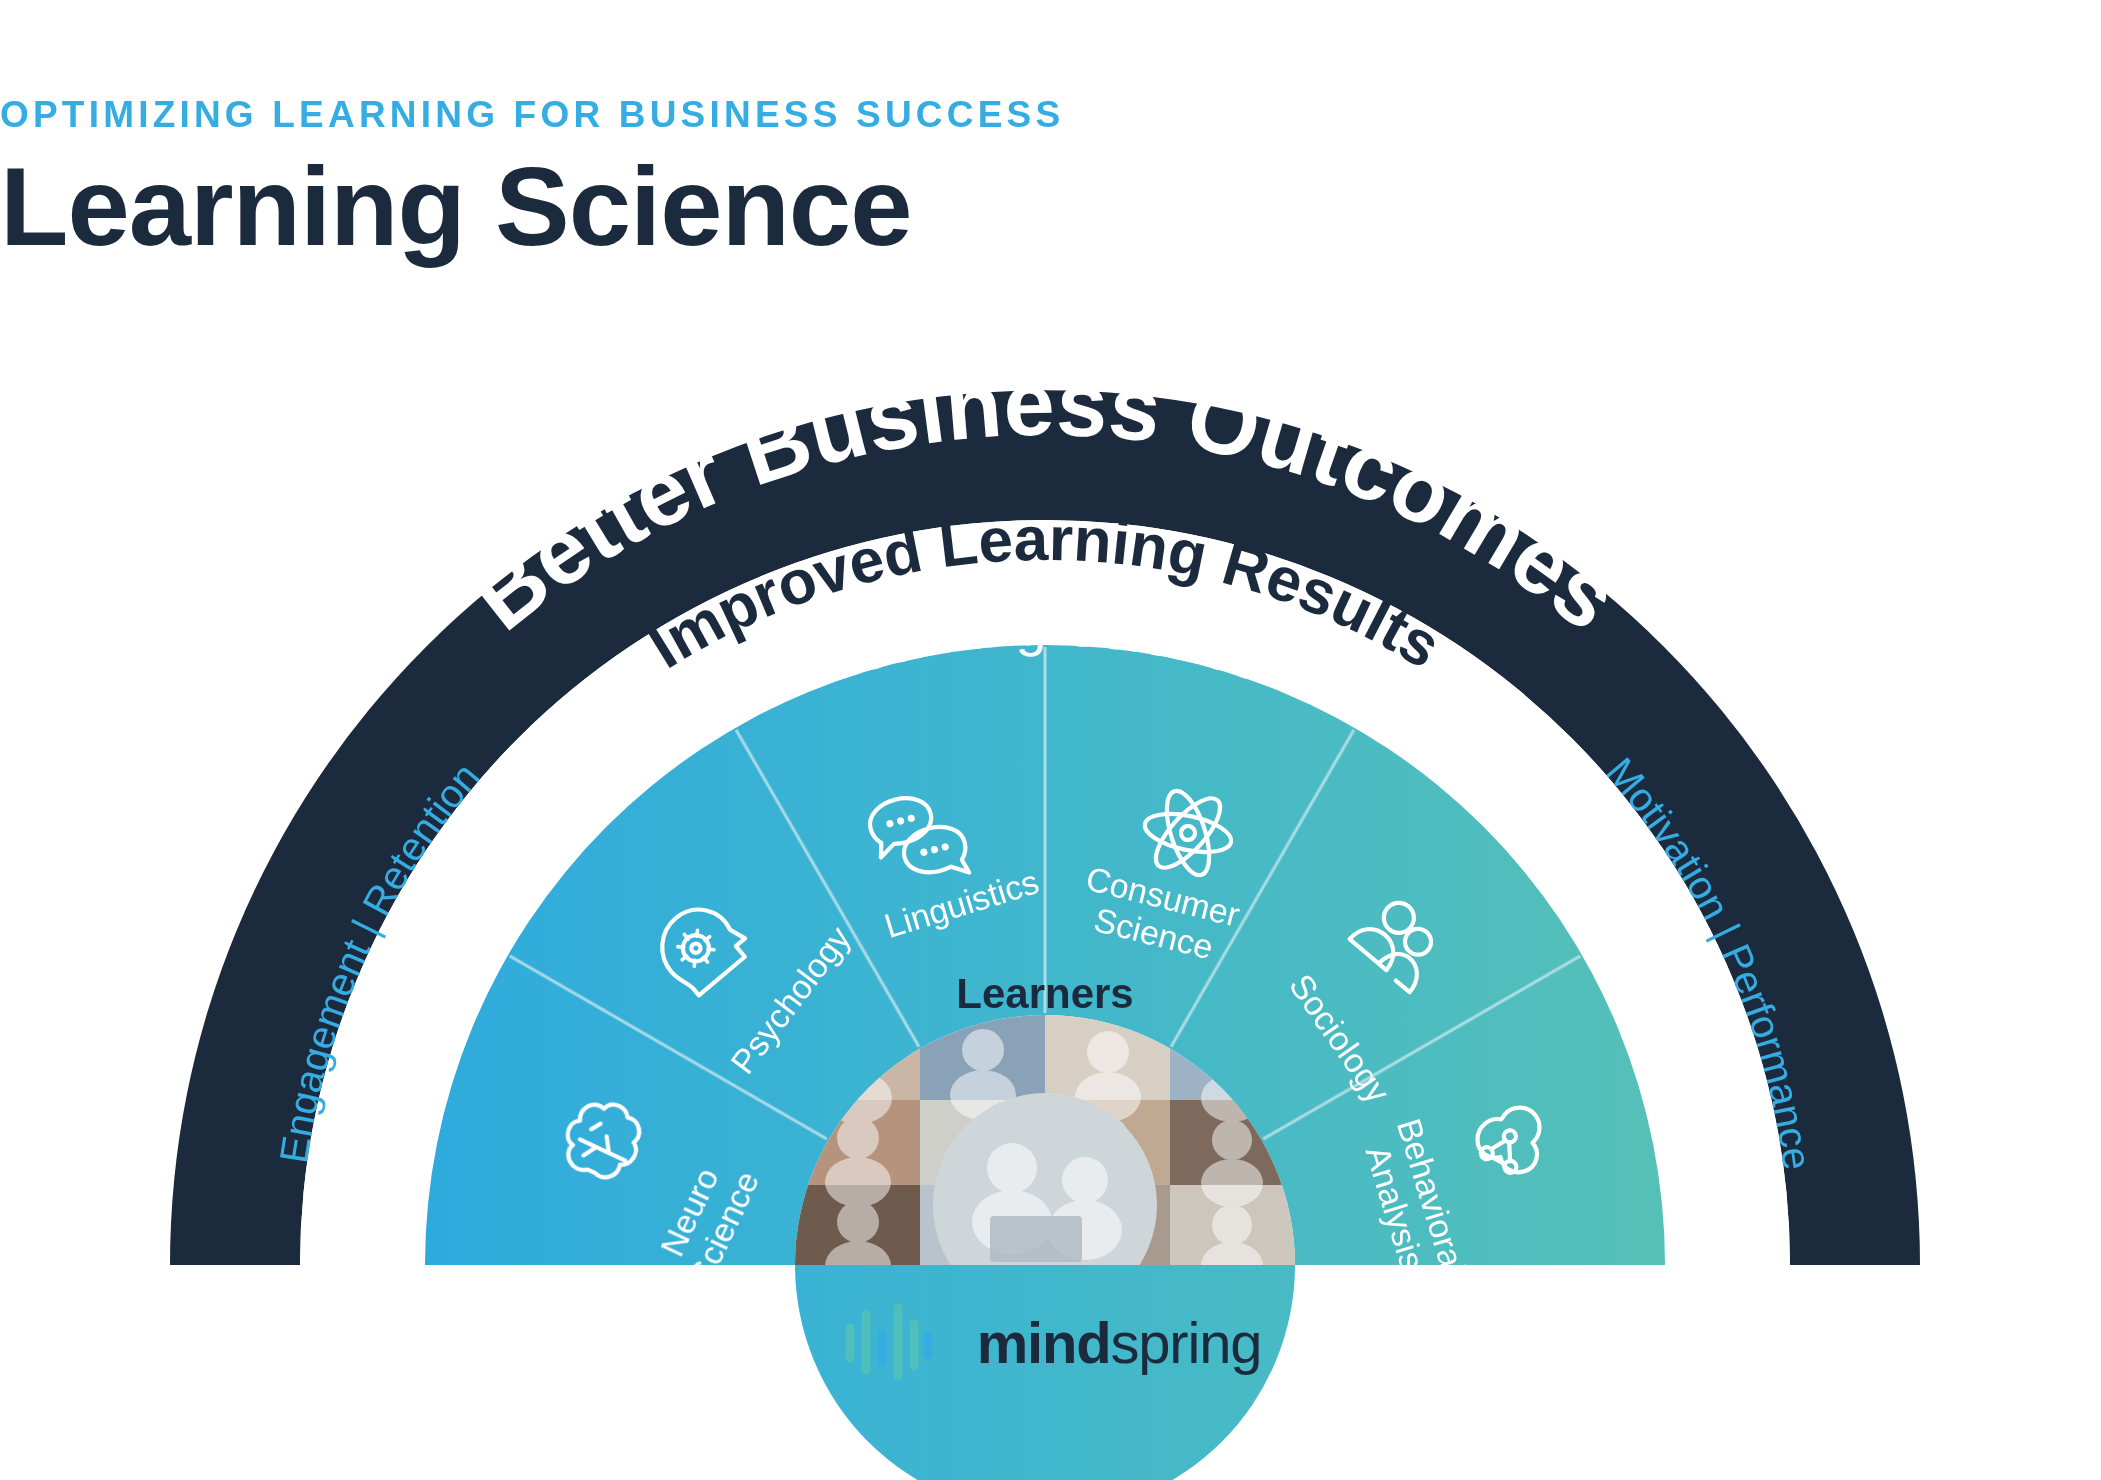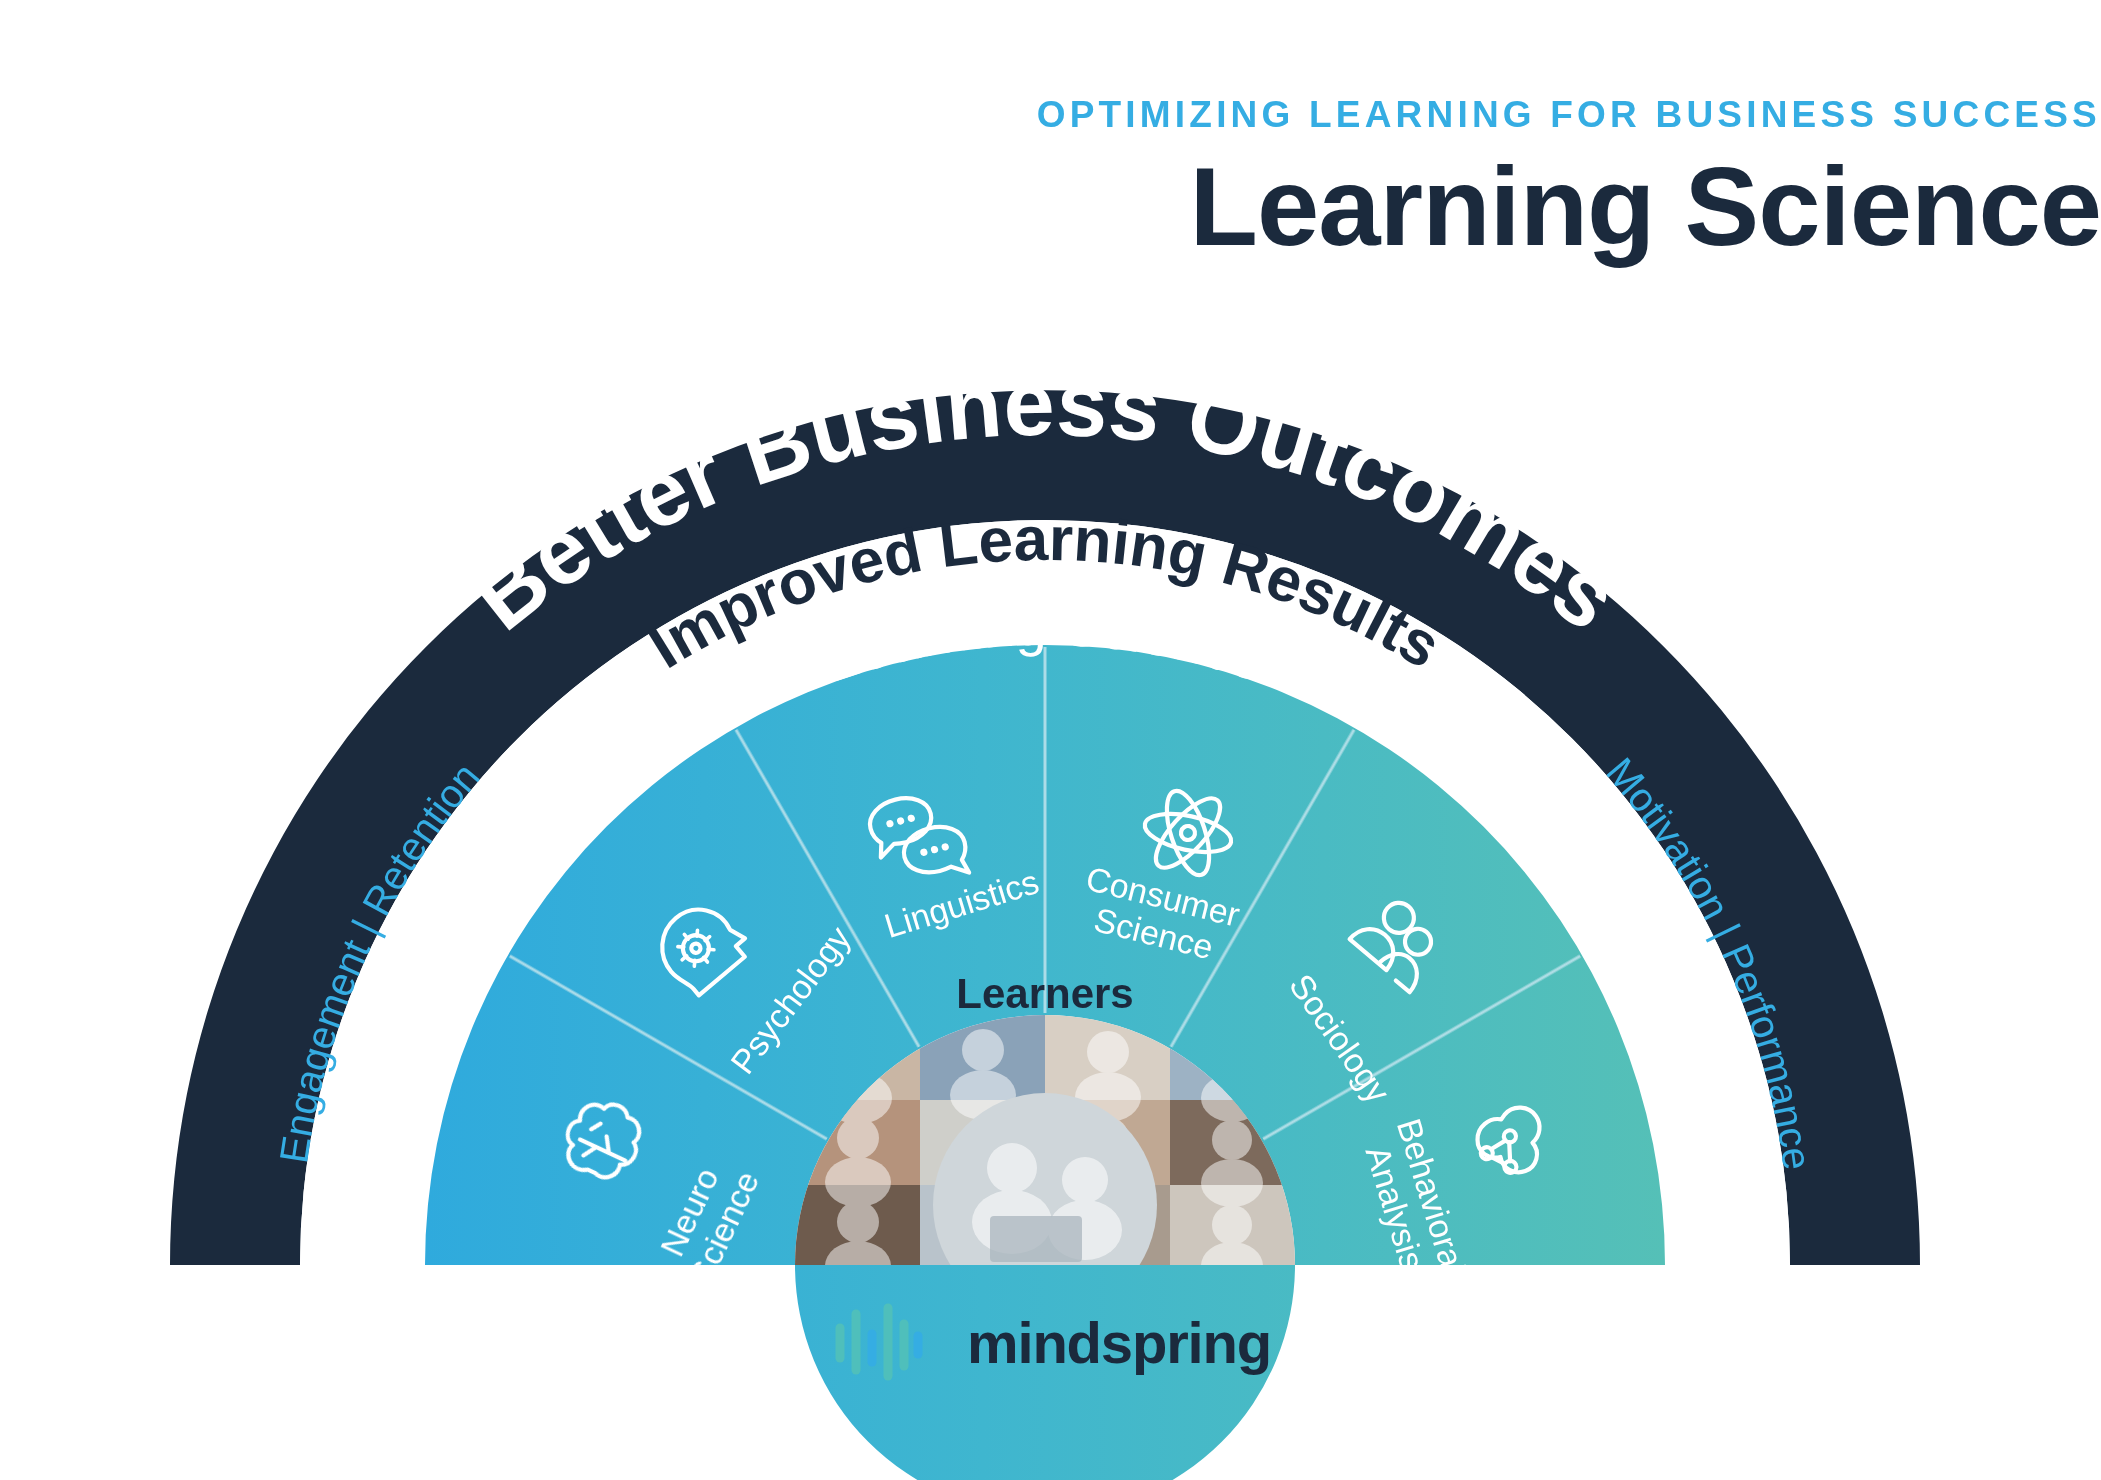--- a/index.html
+++ b/index.html
@@ -4,21 +4,21 @@
 <style>
   html,body{margin:0;padding:0;background:#ffffff;}
   body{
     width:2101px;height:1480px;
     font-family:"Liberation Sans", sans-serif;
     overflow:hidden;
     position:relative;
   }
   #stage{position:relative;width:2101px;height:1480px;background:#fff;}
 
-  .header{position:absolute;left:0;top:96px;width:2101px;text-align:right;}
+  .header{position:absolute;left:0;top:96px;width:2101px;text-align:left;}
   .eyebrow{
     font-size:37px;font-weight:700;letter-spacing:4.2px;
     color:#35ADE3;line-height:1;
     font-family:"Liberation Sans", sans-serif;
   }
   .bigtitle{
     font-size:112px;font-weight:700;letter-spacing:-1px;
     color:#1B2A3D;line-height:1.08;margin-top:14px;
     font-family:"Liberation Sans", sans-serif;
   }
@@ -27,21 +27,21 @@
 
   .footer{
     position:absolute;left:0;top:1300px;width:2101px;
     display:flex;align-items:center;justify-content:center;gap:18px;
   }
   .logoword{
     font-size:58px;color:#1B2A3D;letter-spacing:-1.2px;
     font-family:"Liberation Sans", sans-serif;line-height:1;
   }
   .logoword b{font-weight:700;margin-left:23px;}
-  .logoword span{font-weight:700;}
+  .logoword span{font-weight:400;}
 </style>
 </head>
 <body>
 
 <div id="stage">
 
   <div class="header">
     <div class="eyebrow">OPTIMIZING LEARNING FOR BUSINESS SUCCESS</div>
     <div class="bigtitle">Learning Science</div>
   </div>

